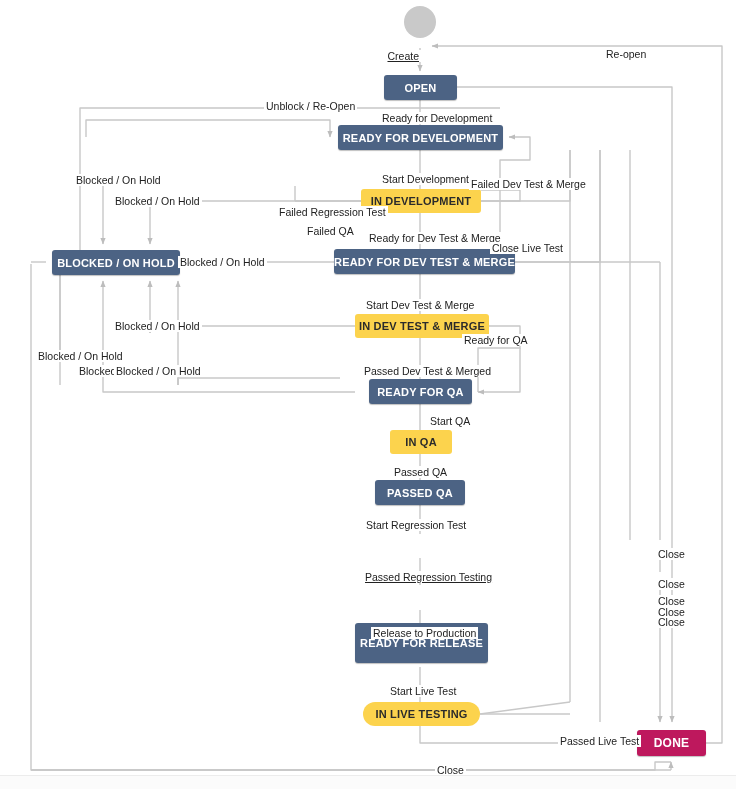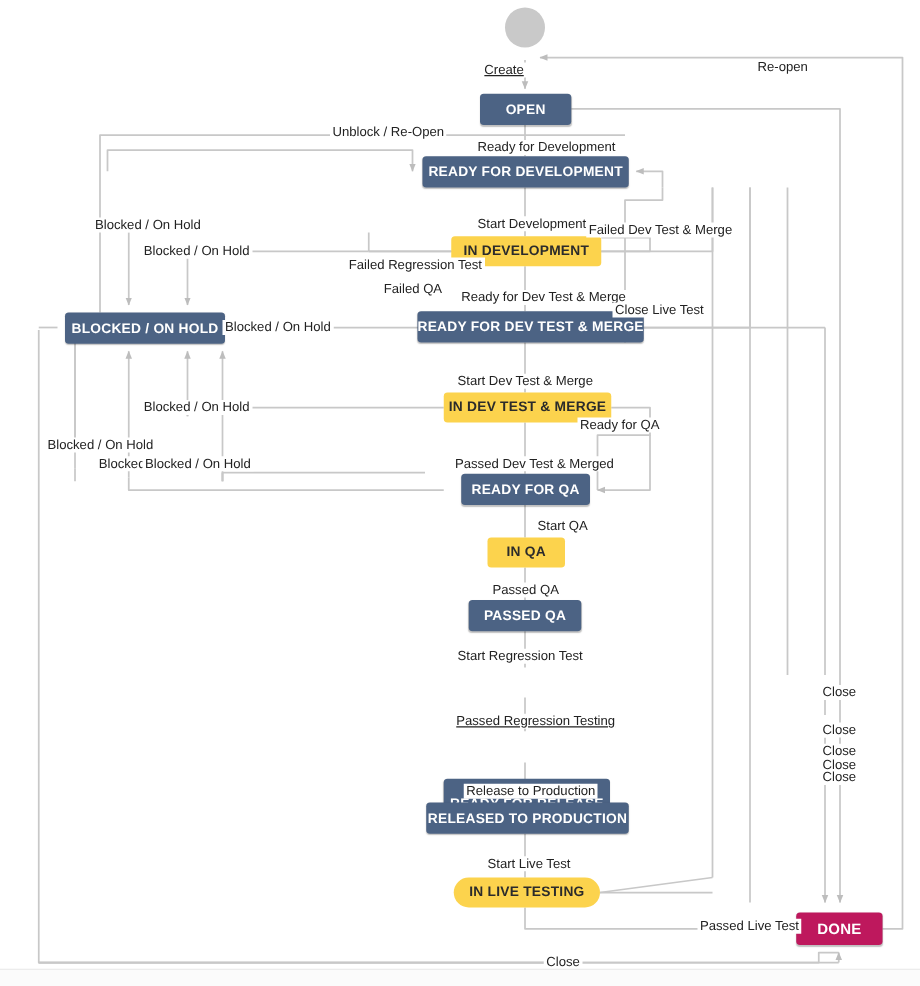--- a/index.html
+++ b/index.html
@@ -120,21 +120,20 @@
 
   <div class="node blue" style="left:384px;top:75px;width:73px;height:25px;">OPEN</div>
   <div class="node blue" style="left:338px;top:125px;width:165px;height:25px;">READY FOR DEVELOPMENT</div>
   <div class="node yellow" style="left:361px;top:189px;width:120px;height:24px;">IN DEVELOPMENT</div>
   <div class="node blue" style="left:334px;top:249px;width:181px;height:25px;">READY FOR DEV TEST &amp; MERGE</div>
   <div class="node yellow" style="left:355px;top:314px;width:134px;height:24px;">IN DEV TEST &amp; MERGE</div>
   <div class="node blue" style="left:369px;top:379px;width:103px;height:25px;">READY FOR QA</div>
   <div class="node yellow" style="left:390px;top:430px;width:62px;height:24px;">IN QA</div>
   <div class="node blue" style="left:375px;top:480px;width:90px;height:25px;">PASSED QA</div>
   <div class="node blue" style="left:355px;top:585px;width:133px;height:40px;margin-top:38px;">READY FOR RELEASE</div>
-  <div class="node blue" style="left:341px;top:642px;width:162px;height:25px;">RELEASED TO PRODUCTION</div>
   <div class="node yellow" style="left:363px;top:702px;width:117px;height:24px;border-radius:12px;">IN LIVE TESTING</div>
   <div class="node blue" style="left:52px;top:250px;width:128px;height:25px;">BLOCKED / ON HOLD</div>
   <div class="node green" style="left:637px;top:730px;width:69px;height:26px;">DONE</div>
 
   <div class="lbl r" style="left:421px;top:50px;">Create</div>
   <div class="lbl" style="left:604px;top:48px;">Re-open</div>
   <div class="lbl" style="left:264px;top:100px;">Unblock / Re-Open</div>
   <div class="lbl" style="left:380px;top:112px;">Ready for Development</div>
   <div class="lbl" style="left:380px;top:173px;">Start Development</div>
   <div class="lbl" style="left:469px;top:178px;">Failed Dev Test &amp; Merge</div>

